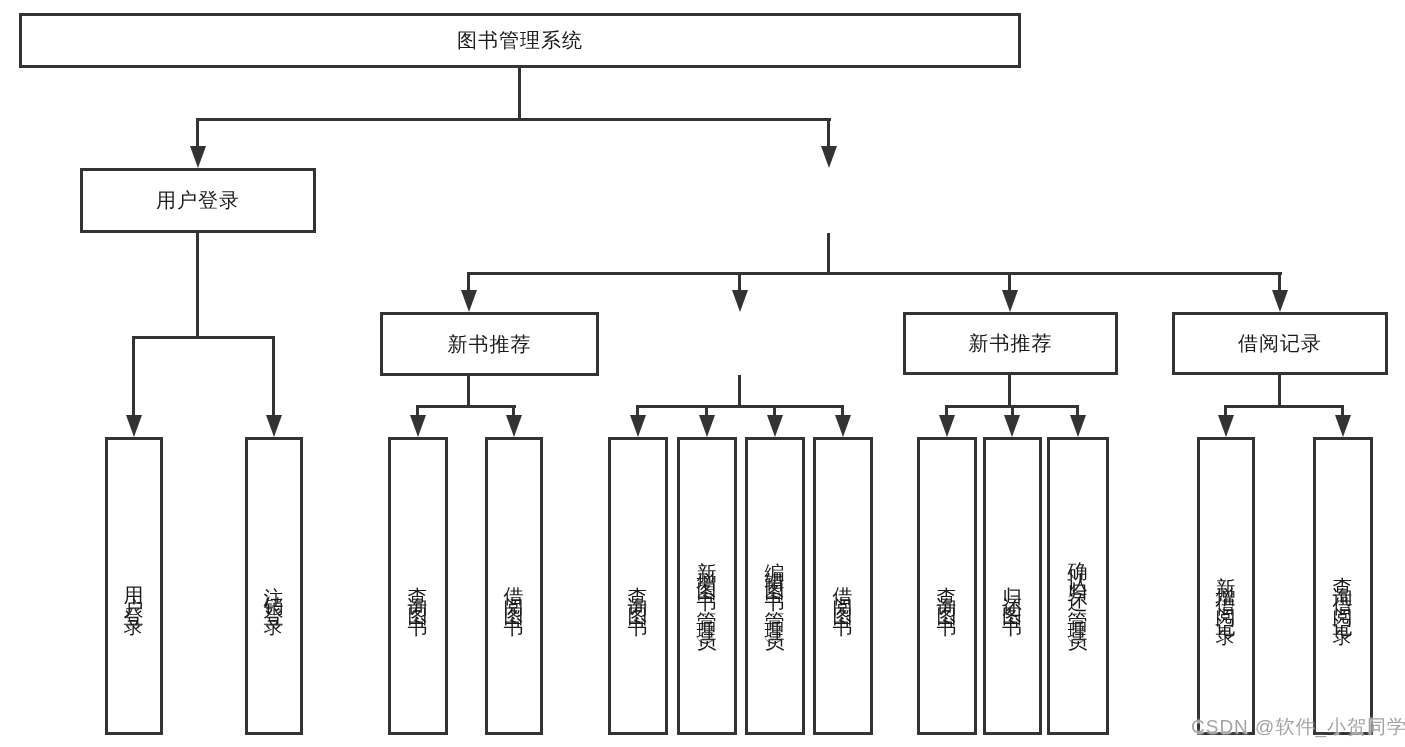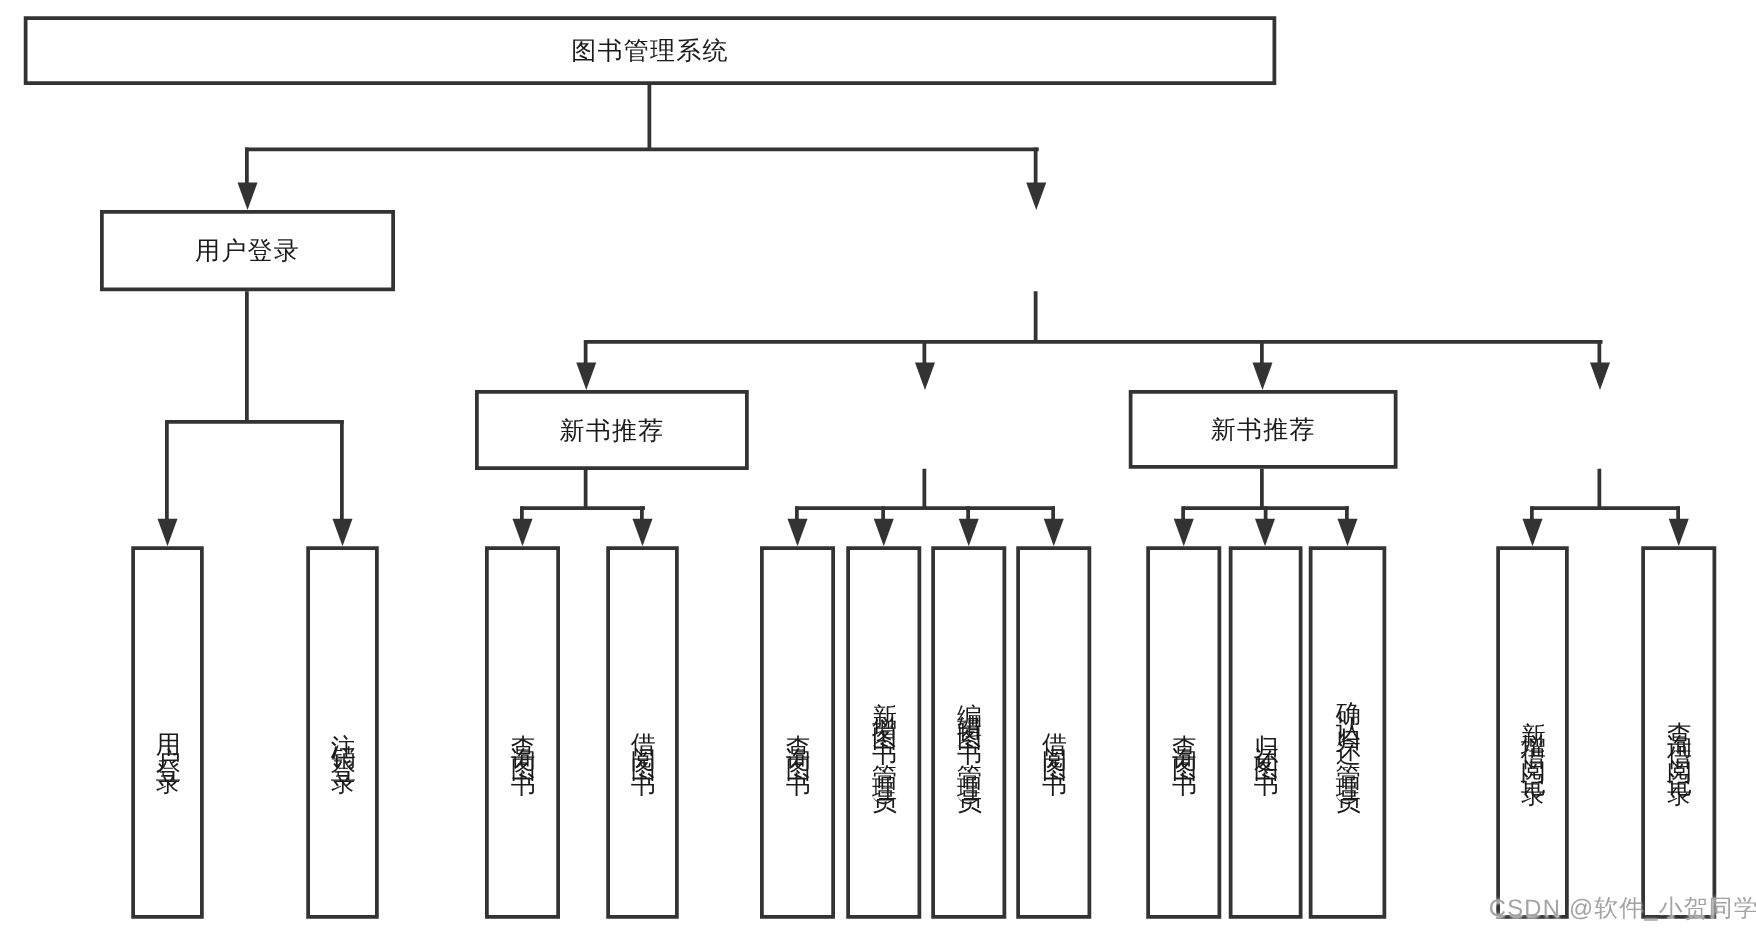--- a/index.html
+++ b/index.html
@@ -63,20 +63,21 @@
   <div class="ah" style="left:461px;top:290px;"></div>
   <div class="vline" style="left:738px;top:272px;height:20px;"></div>
   <div class="ah" style="left:732px;top:290px;"></div>
   <div class="vline" style="left:1008px;top:272px;height:20px;"></div>
   <div class="ah" style="left:1002px;top:290px;"></div>
   <div class="vline" style="left:1278px;top:272px;height:20px;"></div>
   <div class="ah" style="left:1272px;top:290px;"></div>
 
   <div class="hbox" style="left:380px;top:312px;width:219px;height:64px;">新书推荐</div>
   <div class="hbox" style="left:903px;top:312px;width:215px;height:63px;">新书推荐</div>
+  <div class="hbox" style="left:1172px;top:312px;width:216px;height:63px;">借阅记录</div>
 
   <div class="vline" style="left:467px;top:375px;height:32px;"></div>
   <div class="hline" style="left:417px;top:405px;width:99px;"></div>
   <div class="vline" style="left:416px;top:405px;height:12px;"></div>
   <div class="ah" style="left:410px;top:415px;"></div>
   <div class="vline" style="left:512px;top:405px;height:12px;"></div>
   <div class="ah" style="left:506px;top:415px;"></div>
 
   <div class="vline" style="left:738px;top:375px;height:32px;"></div>
   <div class="hline" style="left:637px;top:405px;width:207px;"></div>

